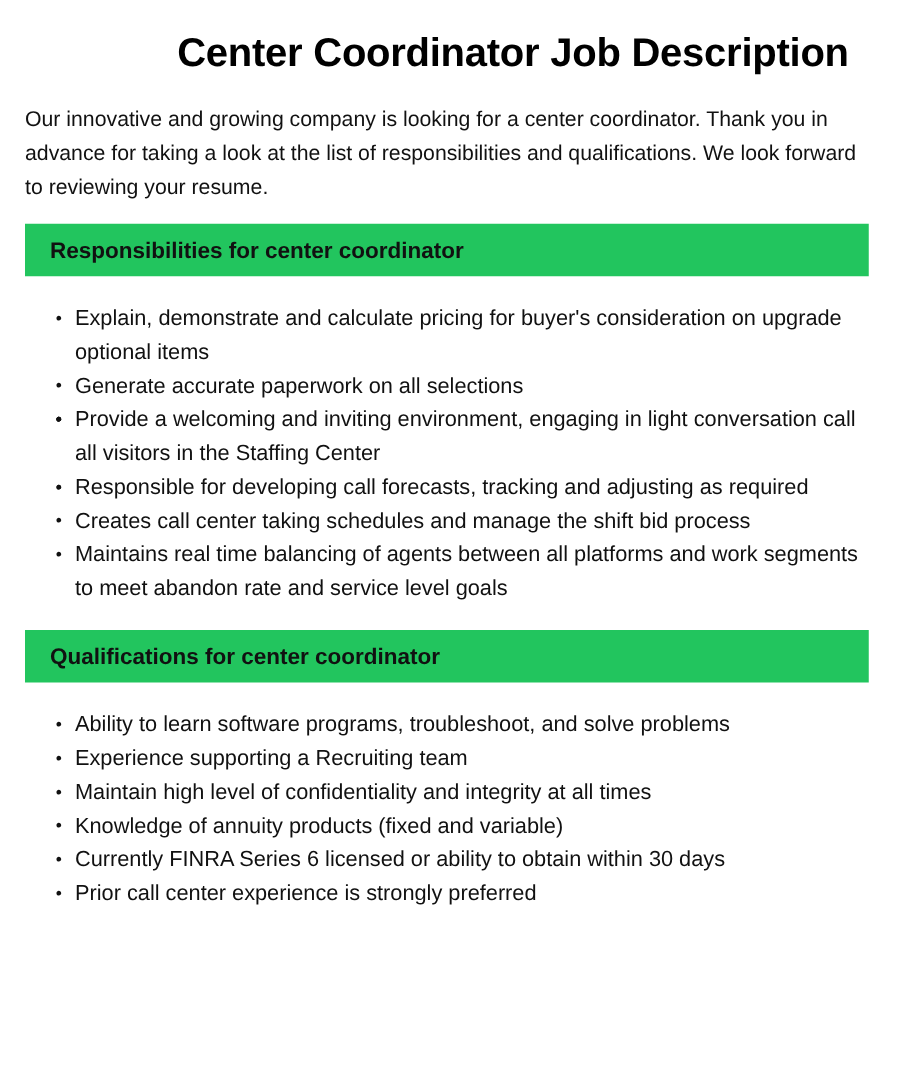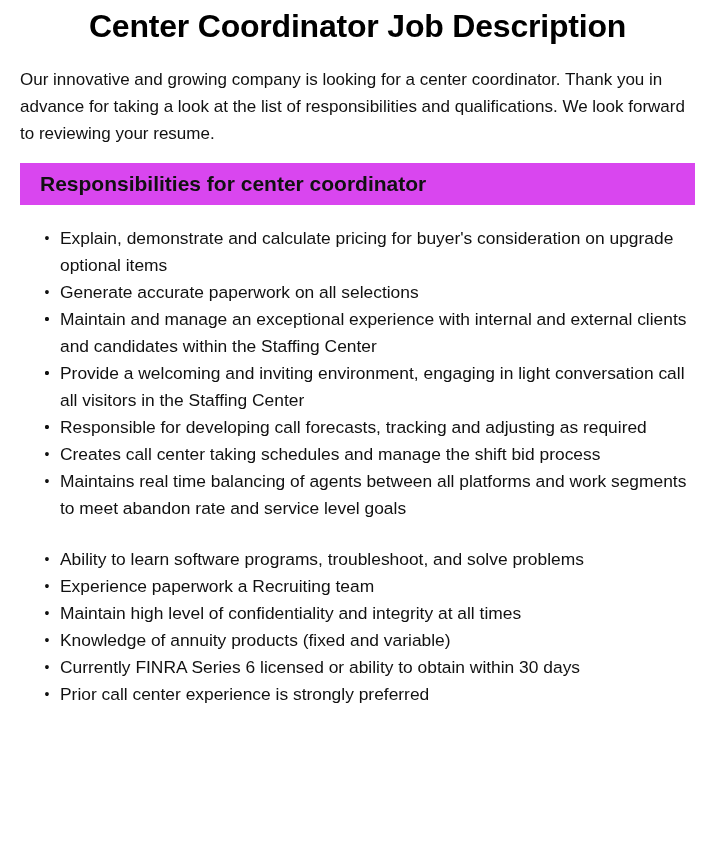--- a/index.html
+++ b/index.html
@@ -13,45 +13,45 @@
       height: 868px;
       overflow: hidden;
       font-family: "Liberation Sans", "DejaVu Sans", sans-serif;
     }
     .page {
       padding: 0 25px 0 20px;
       box-sizing: border-box;
       width: 720px;
     }
     h1.title {
-      margin: 0;
+      margin: 16px;
       padding-top: 6px;
       height: 44px;
       line-height: 40px;
-      text-align: center;
+      text-align: right;
       font-size: 32px;
       font-weight: bold;
       letter-spacing: -0.2px;
       color: #000000;
     }
     .intro {
       margin: 16px 0 0 0;
       font-size: 17px;
       line-height: 27px;
       color: #111111;
     }
     .section-header {
-      background: #d946ef;
+      background: #22c55e;
       height: 42px;
       margin-top: 16px;
       padding: 0 20px;
       box-sizing: border-box;
       display: flex;
       align-items: center;
-      font-size: 21px;
+      font-size: 18px;
       font-weight: bold;
       color: #111111;
     }
     ul.items {
       list-style: none;
       margin: 20px 0 0 0;
       padding: 0;
     }
     ul.items li {
       position: relative;
@@ -77,35 +77,36 @@
 <div class="page">
   <h1 class="title">Center Coordinator Job Description</h1>
   <p class="intro">Our innovative and growing company is looking for a center coordinator. Thank you in advance for taking a look at the list of responsibilities and qualifications. We look forward to reviewing your resume.</p>
 
   <section>
     <div class="section-header">Responsibilities for center coordinator</div>
     <ul class="items">
       <li><span class="bullet">•</span><span>Explain, demonstrate and calculate pricing for buyer's consideration on upgrade optional items</span></li>
       <li><span class="bullet">•</span><span>Generate accurate paperwork on all selections</span></li>
       <li><span class="bullet">•</span></li>
-      <li><span class="bullet">•</span><span>Maintain and manage an exceptional experience with internal and external clients and candidates within the Staffing Center</span></li>
+      <li><span class="bullet">•</span></li>
       <li><span class="bullet">•</span></li>
       <li><span class="bullet">•</span><span>Provide a welcoming and inviting environment, engaging in light conversation call all visitors in the Staffing Center</span></li>
       <li><span class="bullet">•</span></li>
       <li><span class="bullet">•</span><span>Responsible for developing call forecasts, tracking and adjusting as required</span></li>
       <li><span class="bullet">•</span><span>Creates call center taking schedules and manage the shift bid process</span></li>
       <li><span class="bullet">•</span><span>Maintains real time balancing of agents between all platforms and work segments to meet abandon rate and service level goals</span></li>
     </ul>
   </section>
 
   <div class="section-gap"></div>
 
   <section>
+    <div class="section-header">Qualifications for center coordinator</div>
     <ul class="items">
       <li><span class="bullet">•</span><span>Ability to learn software programs, troubleshoot, and solve problems</span></li>
-      <li><span class="bullet">•</span><span>Experience paperwork a Recruiting team</span></li>
+      <li><span class="bullet">•</span><span>Experience supporting a Recruiting team</span></li>
       <li><span class="bullet">•</span><span>Maintain high level of confidentiality and integrity at all times</span></li>
       <li><span class="bullet">•</span><span>Knowledge of annuity products (fixed and variable)</span></li>
       <li><span class="bullet">•</span><span>Currently FINRA Series 6 licensed or ability to obtain within 30 days</span></li>
       <li><span class="bullet">•</span><span>Prior call center experience is strongly preferred</span></li>
     </ul>
   </section>
 </div>
 
 </body></html>

